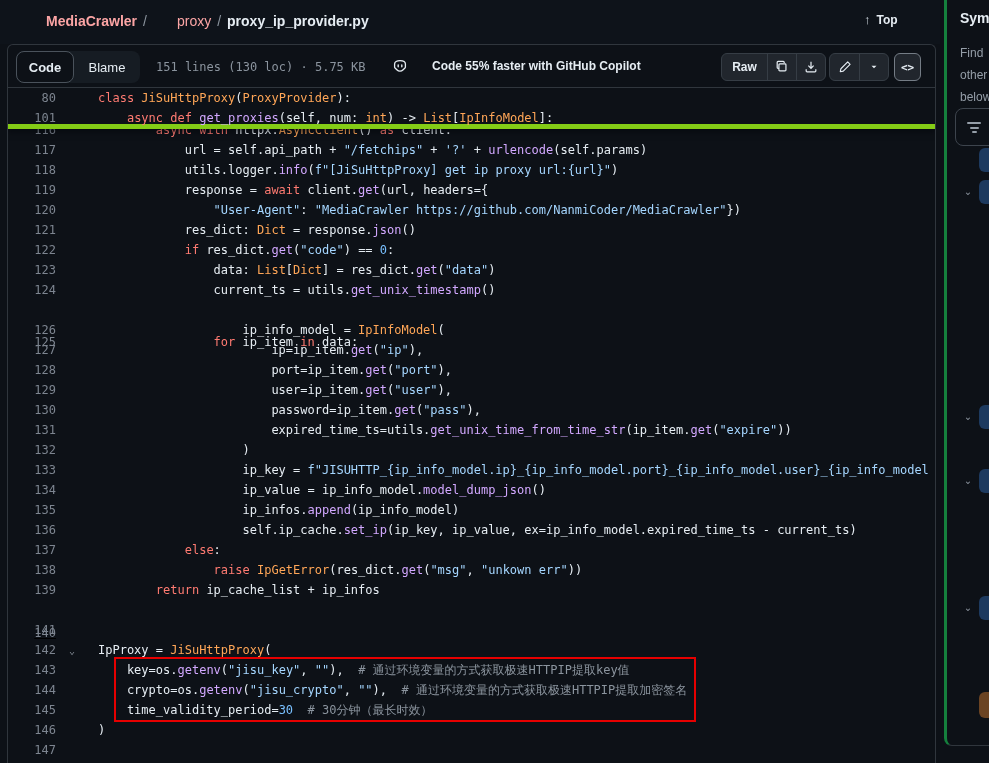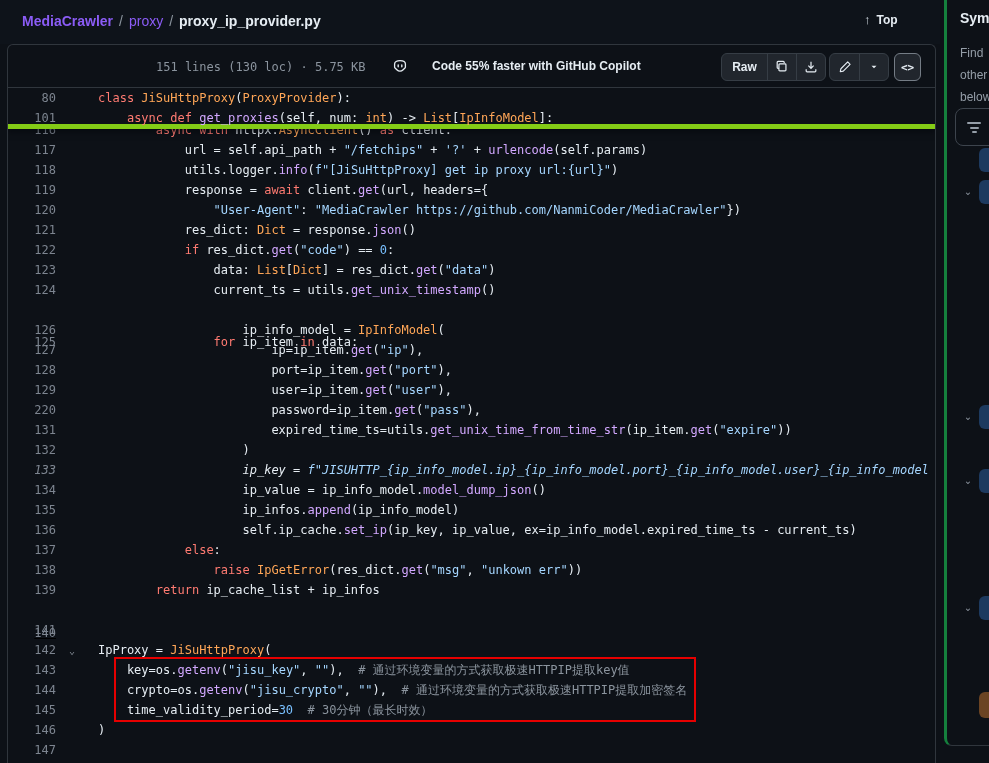--- a/index.html
+++ b/index.html
@@ -3,21 +3,21 @@
 <meta charset="utf-8">
 <style>
   * { margin:0; padding:0; box-sizing:border-box; }
   html,body { width:989px; height:763px; overflow:hidden; background:#0d1117;
     font-family:"Liberation Sans", sans-serif; }
   .abs { position:absolute; }
 
   
   #breadcrumb-bar { left:0; top:0; width:940px; height:44px; background:#0e131a; }
   #breadcrumb { left:22px; top:13px; font-size:14px; color:#8b949e; white-space:nowrap; }
-  .crumb-link { color:#8b5cf6; cursor:pointer; }
+  .crumb-link { color:#fca5a5; cursor:pointer;margin-left:24px; }
   .crumb-repo { font-weight:600; }
   .crumb-file { color:#e6edf3; font-weight:600; }
   .crumb-sep { color:#8b949e; padding:0 6px; }
   #top-button { left:864px; top:12px; font-size:12px; font-weight:600; color:#e6edf3;
     cursor:pointer; display:flex; align-items:center; gap:6px; }
   #top-button .arrow { font-size:13px; color:#c9d1d9; }
 
   
   #file-container { left:7px; top:44px; width:929px; height:719px;
     border:1px solid #30363d; border-bottom:none; border-radius:6px 6px 0 0; }
@@ -89,20 +89,24 @@
   </div>
   <div class="abs" id="top-button">
     <span class="arrow">↑</span>
     <span>Top</span>
   </div>
 </div>
 
 <div class="abs" id="file-container">
 
   <div class="abs" id="toolbar">
+    <div class="abs" id="seg-control">
+      <div id="tab-code">Code</div>
+      <div id="tab-blame">Blame</div>
+    </div>
     <div class="abs" id="file-meta">151 lines (130 loc) · 5.75 KB</div>
 
     <div class="abs" id="copilot-banner">
       <svg width="16" height="16" viewBox="0 0 16 16">
         <path d="M8 2.6c3.1 0 5.4 1.1 5.4 3.4v2.9c0 .4-.16.79-.44 1.07l-2.1 2.1c-.72.72-1.76 1.03-2.86 1.03s-2.14-.31-2.86-1.03l-2.1-2.1A1.5 1.5 0 0 1 2.6 8.9V6C2.6 3.7 4.9 2.6 8 2.6z" fill="none" stroke="#e6edf3" stroke-width="1.3"></path>
         <rect x="5.5" y="6.3" width="1.4" height="3.2" rx="0.7" fill="#e6edf3"></rect>
         <rect x="9.1" y="6.3" width="1.4" height="3.2" rx="0.7" fill="#e6edf3"></rect>
       </svg>
       <span>Code 55% faster with GitHub Copilot</span>
     </div>
@@ -150,24 +154,24 @@
         <div class="code-row" style="top: 112px;"><div class="ln">120</div><div class="gutter"></div><div class="code-text"><span class="tok-p">                </span><span class="tok-s">"User-Agent"</span><span class="tok-p">: </span><span class="tok-s">"MediaCrawler https://github.com/NanmiCoder/MediaCrawler"</span><span class="tok-p">})</span></div></div>
         <div class="code-row" style="top: 132px;"><div class="ln">121</div><div class="gutter"></div><div class="code-text"><span class="tok-p">            res_dict: </span><span class="tok-t">Dict</span><span class="tok-p"> = response.</span><span class="tok-f">json</span><span class="tok-p">()</span></div></div>
         <div class="code-row" style="top: 152px;"><div class="ln">122</div><div class="gutter"></div><div class="code-text"><span class="tok-p">            </span><span class="tok-k">if</span><span class="tok-p"> res_dict.</span><span class="tok-f">get</span><span class="tok-p">(</span><span class="tok-s">"code"</span><span class="tok-p">) == </span><span class="tok-n">0</span><span class="tok-p">:</span></div></div>
         <div class="code-row" style="top: 172px;"><div class="ln">123</div><div class="gutter"></div><div class="code-text"><span class="tok-p">                data: </span><span class="tok-t">List</span><span class="tok-p">[</span><span class="tok-t">Dict</span><span class="tok-p">] = res_dict.</span><span class="tok-f">get</span><span class="tok-p">(</span><span class="tok-s">"data"</span><span class="tok-p">)</span></div></div>
         <div class="code-row" style="top: 192px;"><div class="ln">124</div><div class="gutter"></div><div class="code-text"><span class="tok-p">                current_ts = utils.</span><span class="tok-f">get_unix_timestamp</span><span class="tok-p">()</span></div></div>
         <div class="code-row" style="top: 212px; margin-top: 32px;"><div class="ln">125</div><div class="gutter"></div><div class="code-text"><span class="tok-p">                </span><span class="tok-k">for</span><span class="tok-p"> ip_item </span><span class="tok-k">in</span><span class="tok-p"> data:</span></div></div>
         <div class="code-row" style="top: 232px;"><div class="ln">126</div><div class="gutter"></div><div class="code-text"><span class="tok-p">                    ip_info_model = </span><span class="tok-t">IpInfoModel</span><span class="tok-p">(</span></div></div>
         <div class="code-row" style="top: 252px;"><div class="ln">127</div><div class="gutter"></div><div class="code-text"><span class="tok-p">                        ip=ip_item.</span><span class="tok-f">get</span><span class="tok-p">(</span><span class="tok-s">"ip"</span><span class="tok-p">),</span></div></div>
         <div class="code-row" style="top: 272px;"><div class="ln">128</div><div class="gutter"></div><div class="code-text"><span class="tok-p">                        port=ip_item.</span><span class="tok-f">get</span><span class="tok-p">(</span><span class="tok-s">"port"</span><span class="tok-p">),</span></div></div>
         <div class="code-row" style="top: 292px;"><div class="ln">129</div><div class="gutter"></div><div class="code-text"><span class="tok-p">                        user=ip_item.</span><span class="tok-f">get</span><span class="tok-p">(</span><span class="tok-s">"user"</span><span class="tok-p">),</span></div></div>
-        <div class="code-row" style="top: 312px;"><div class="ln">220</div><div class="gutter"></div><div class="code-text"><span class="tok-p">                        password=ip_item.</span><span class="tok-f">get</span><span class="tok-p">(</span><span class="tok-s">"pass"</span><span class="tok-p">),</span></div></div>
+        <div class="code-row" style="top: 312px;"><div class="ln">130</div><div class="gutter"></div><div class="code-text"><span class="tok-p">                        password=ip_item.</span><span class="tok-f">get</span><span class="tok-p">(</span><span class="tok-s">"pass"</span><span class="tok-p">),</span></div></div>
         <div class="code-row" style="top: 332px;"><div class="ln">131</div><div class="gutter"></div><div class="code-text"><span class="tok-p">                        expired_time_ts=utils.</span><span class="tok-f">get_unix_time_from_time_str</span><span class="tok-p">(ip_item.</span><span class="tok-f">get</span><span class="tok-p">(</span><span class="tok-s">"expire"</span><span class="tok-p">))</span></div></div>
         <div class="code-row" style="top: 352px;"><div class="ln">132</div><div class="gutter"></div><div class="code-text"><span class="tok-p">                    )</span></div></div>
-        <div class="code-row" style="top: 372px; font-style: italic;"><div class="ln">133</div><div class="gutter"></div><div class="code-text"><span class="tok-p">                    ip_key = </span><span class="tok-s">f"JISUHTTP_{ip_info_model.ip}_{ip_info_model.port}_{ip_info_model.user}_{ip_info_model</span></div></div>
+        <div class="code-row" style="top: 372px;"><div class="ln">133</div><div class="gutter"></div><div class="code-text"><span class="tok-p">                    ip_key = </span><span class="tok-s">f"JISUHTTP_{ip_info_model.ip}_{ip_info_model.port}_{ip_info_model.user}_{ip_info_model</span></div></div>
         <div class="code-row" style="top: 392px;"><div class="ln">134</div><div class="gutter"></div><div class="code-text"><span class="tok-p">                    ip_value = ip_info_model.</span><span class="tok-f">model_dump_json</span><span class="tok-p">()</span></div></div>
         <div class="code-row" style="top: 412px;"><div class="ln">135</div><div class="gutter"></div><div class="code-text"><span class="tok-p">                    ip_infos.</span><span class="tok-f">append</span><span class="tok-p">(ip_info_model)</span></div></div>
         <div class="code-row" style="top: 432px;"><div class="ln">136</div><div class="gutter"></div><div class="code-text"><span class="tok-p">                    self.ip_cache.</span><span class="tok-f">set_ip</span><span class="tok-p">(ip_key, ip_value, ex=ip_info_model.expired_time_ts - current_ts)</span></div></div>
         <div class="code-row" style="top: 452px;"><div class="ln">137</div><div class="gutter"></div><div class="code-text"><span class="tok-p">            </span><span class="tok-k">else</span><span class="tok-p">:</span></div></div>
         <div class="code-row" style="top: 472px;"><div class="ln">138</div><div class="gutter"></div><div class="code-text"><span class="tok-p">                </span><span class="tok-k">raise</span><span class="tok-p"> </span><span class="tok-t">IpGetError</span><span class="tok-p">(res_dict.</span><span class="tok-f">get</span><span class="tok-p">(</span><span class="tok-s">"msg"</span><span class="tok-p">, </span><span class="tok-s">"unkown err"</span><span class="tok-p">))</span></div></div>
         <div class="code-row" style="top: 492px;"><div class="ln">139</div><div class="gutter"></div><div class="code-text"><span class="tok-p">        </span><span class="tok-k">return</span><span class="tok-p"> ip_cache_list + ip_infos</span></div></div>
         <div class="code-row" style="top: 535px; text-decoration: underline;"><div class="ln">140</div><div class="gutter"></div><div class="code-text"></div></div>
         <div class="code-row" style="top: 532px;"><div class="ln">141</div><div class="gutter"></div><div class="code-text"></div></div>
         <div class="code-row" style="top: 552px;"><div class="ln">142</div><div class="gutter"><span class="collapse">⌄</span></div><div class="code-text"><span class="tok-p">IpProxy = </span><span class="tok-t">JiSuHttpProxy</span><span class="tok-p">(</span></div></div>
         <div class="code-row" style="top: 572px;"><div class="ln">143</div><div class="gutter"></div><div class="code-text"><span class="tok-p">    key=os.</span><span class="tok-f">getenv</span><span class="tok-p">(</span><span class="tok-s">"jisu_key"</span><span class="tok-p">, </span><span class="tok-s">""</span><span class="tok-p">),  </span><span class="tok-c"># 通过环境变量的方式获取极速HTTPIP提取key值</span></div></div>

